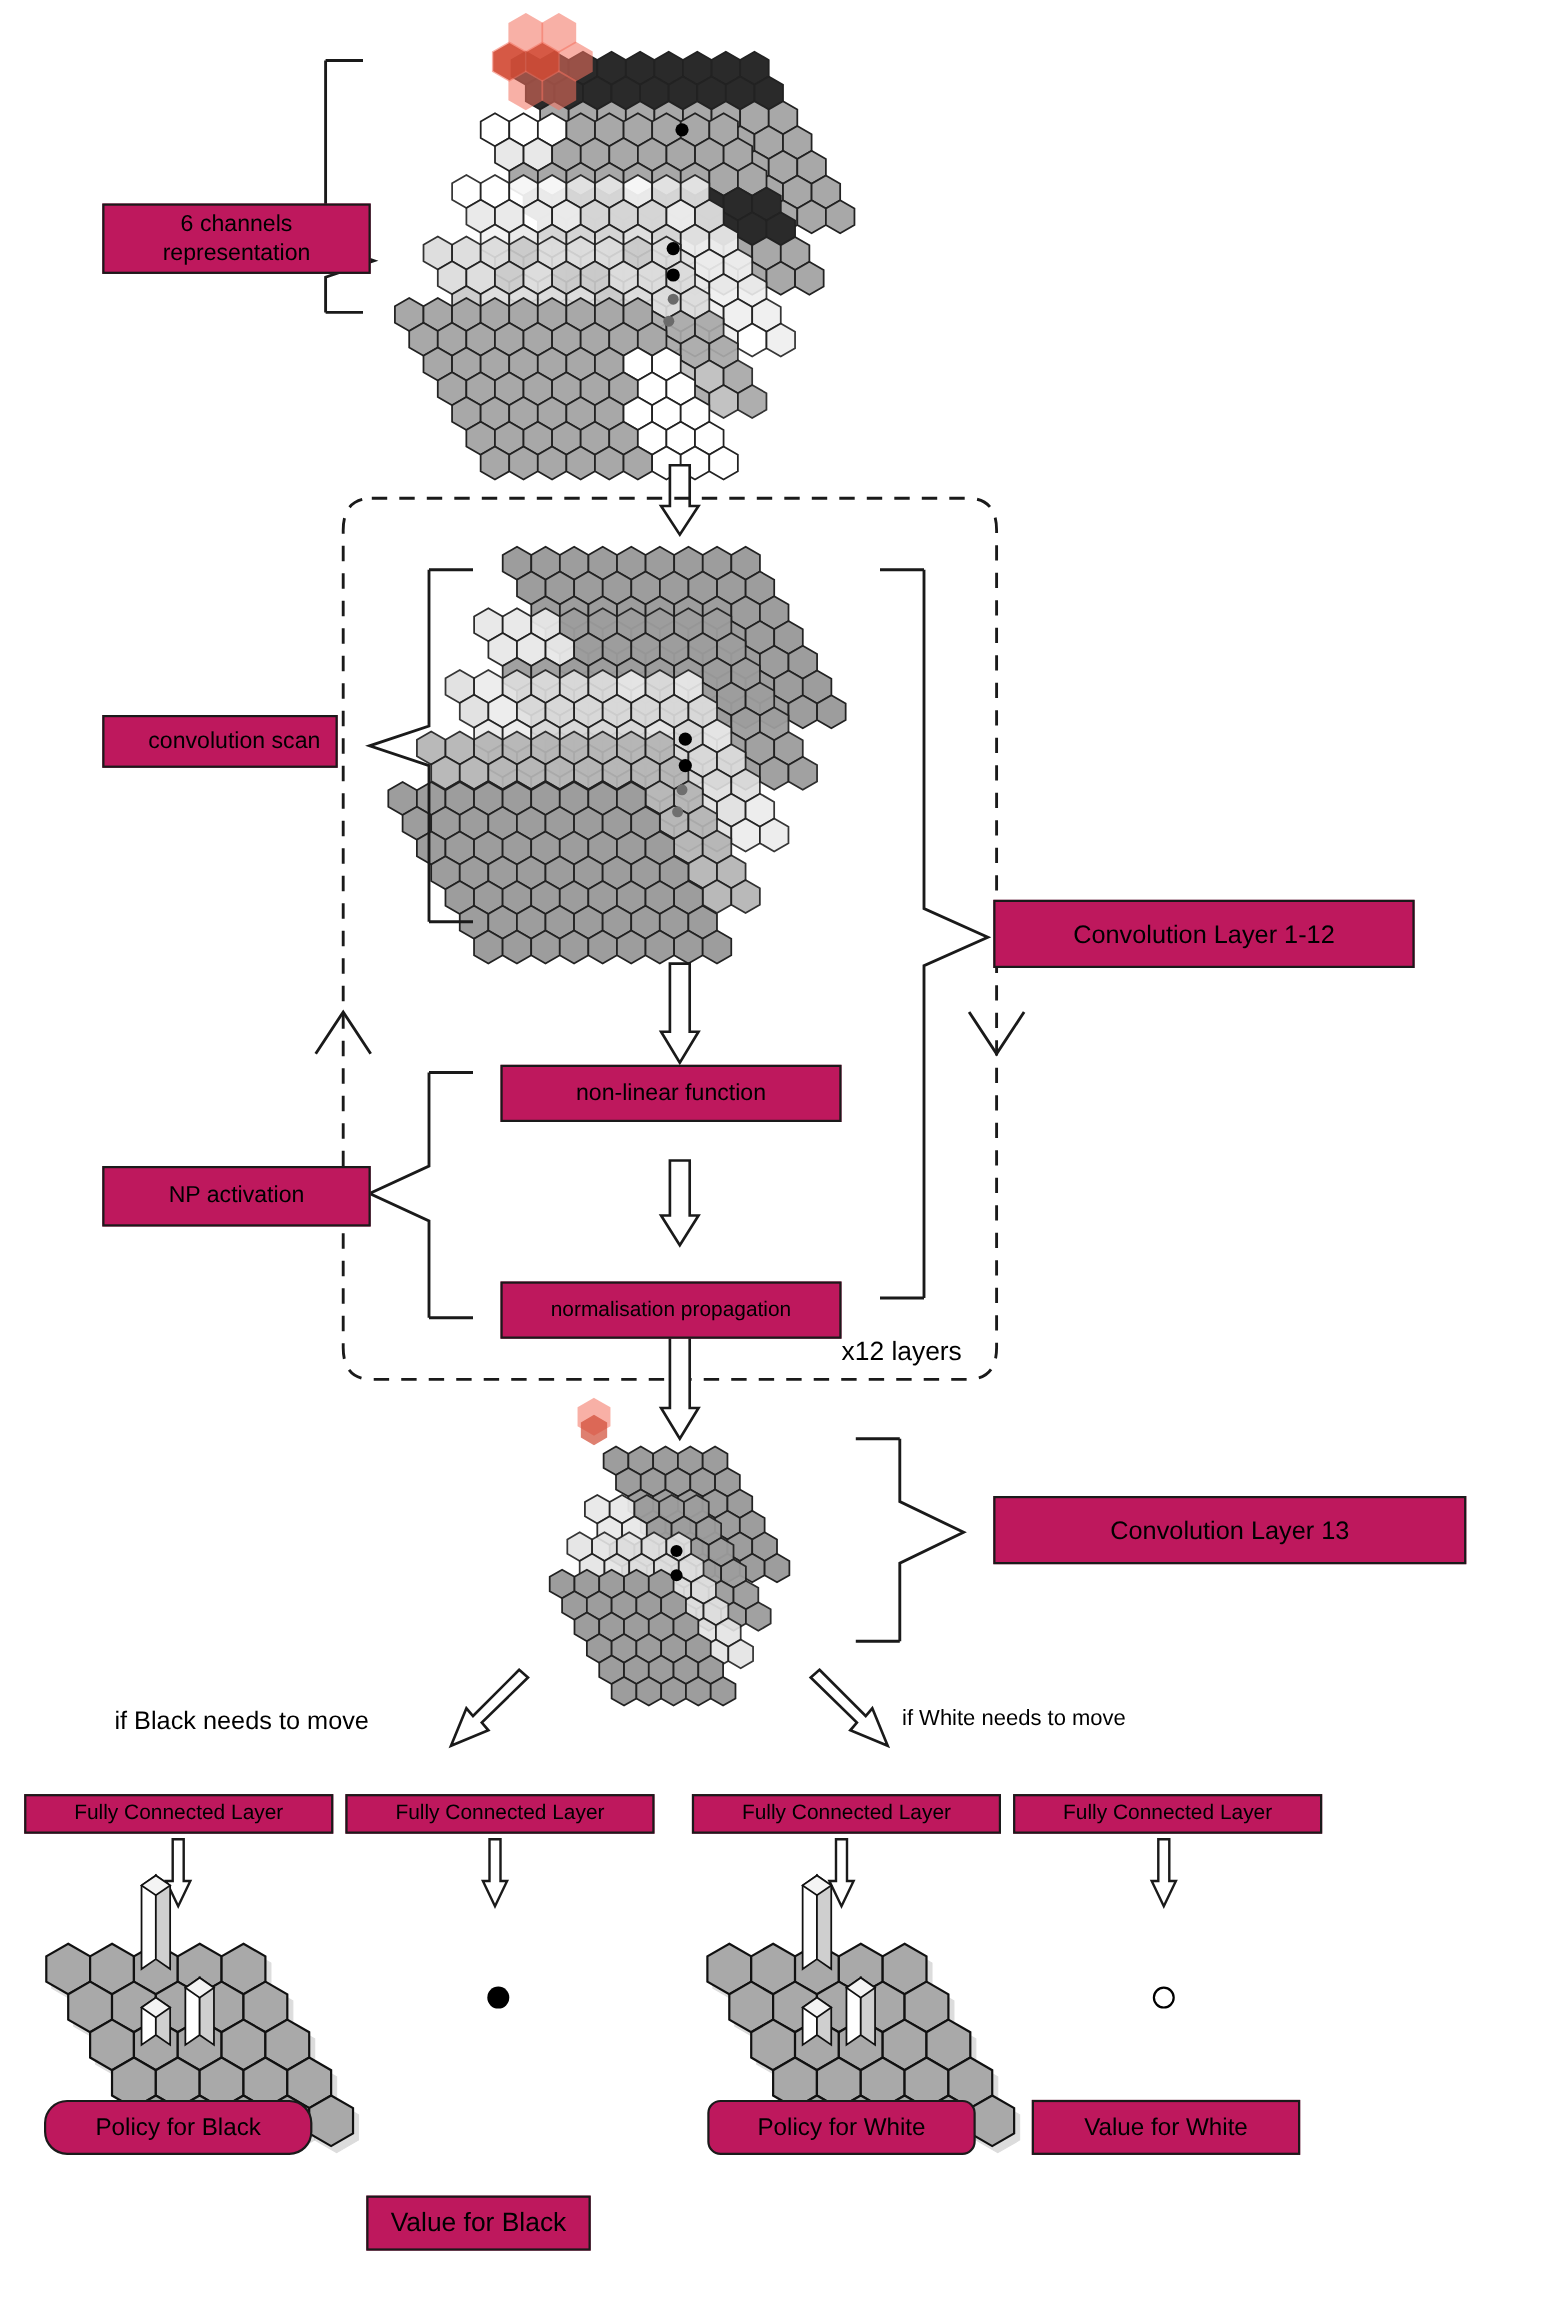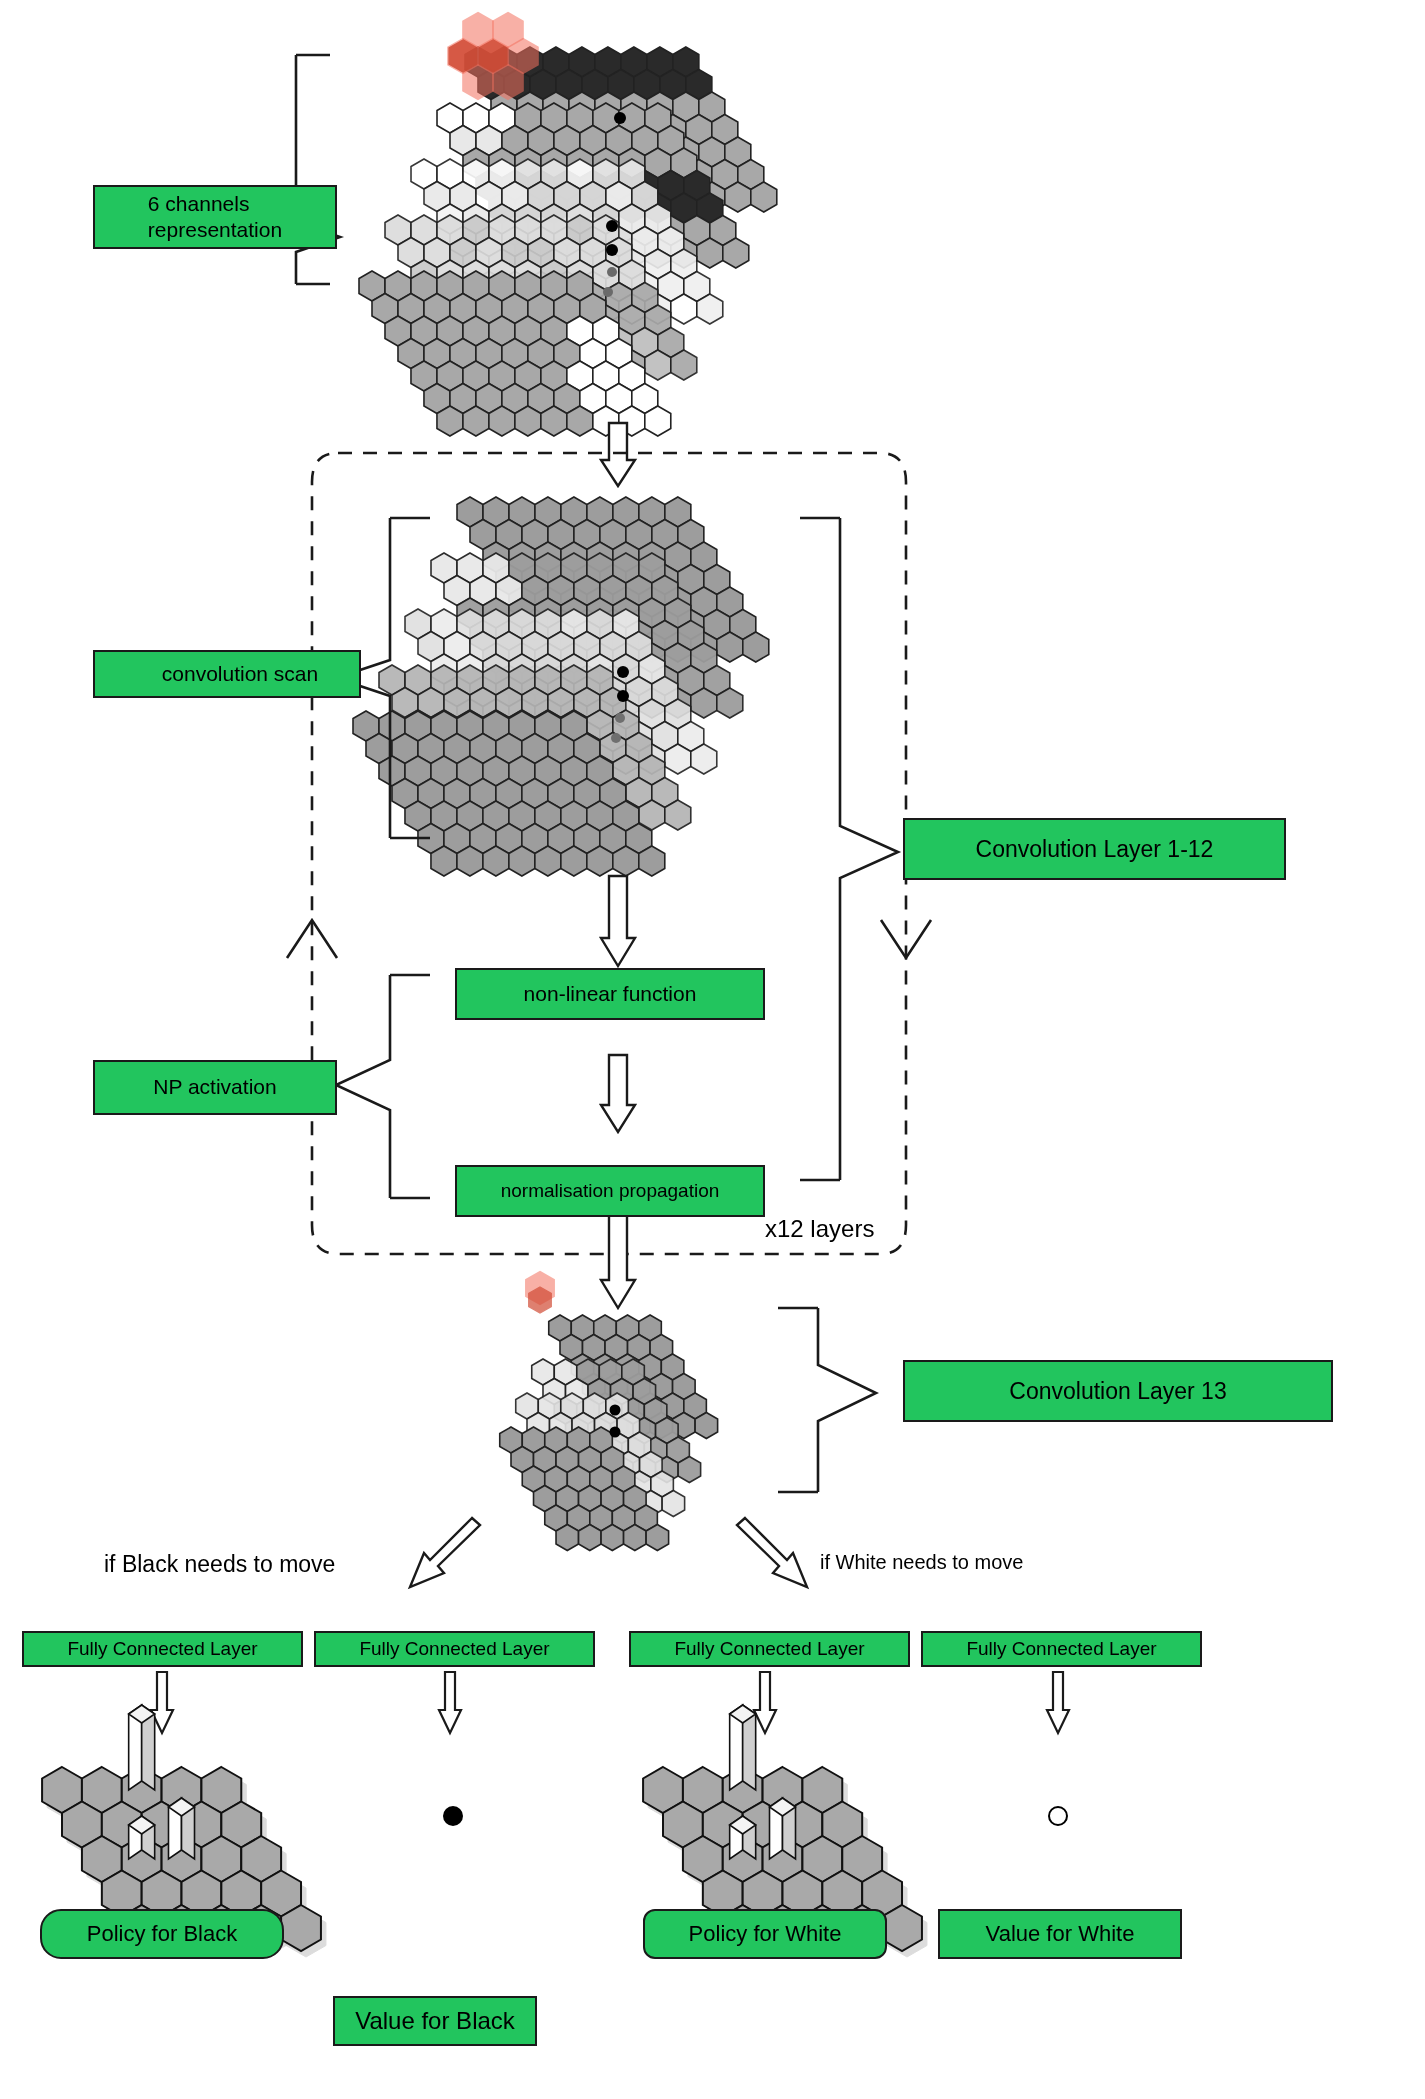--- a/index.html
+++ b/index.html
@@ -1,20 +1,20 @@
 <!DOCTYPE html>
 <html><head>
 <meta charset="utf-8">
 <style>
   html,body{margin:0;padding:0;background:#ffffff;}
   body{width:1425px;height:2099px;position:relative;overflow:hidden;
        font-family:"Liberation Sans", sans-serif;color:#000;}
   .stage{position:absolute;left:0;top:0;width:1425px;height:2099px;}
-  .box{position:absolute;border:2px solid #1a1a1a;background:#22c55e;
-       display:flex;align-items:center;justify-content:center;text-align:left;
+  .box{position:absolute;border:2px solid #1a1a1a;background:#be185d;
+       display:flex;align-items:center;justify-content:center;text-align:center;
        box-sizing:border-box;line-height:1.25;}
   .lbl{position:absolute;white-space:nowrap;}
   svg.overlay{position:absolute;left:0;top:0;width:1425px;height:2099px;
               pointer-events:none;}
   .dot{position:absolute;border-radius:50%;background:#000;}
   .ring{position:absolute;border-radius:50%;border:2px solid #000;background:#fff;}
 </style>
 </head>
 <body>
 
@@ -1028,21 +1028,21 @@
       </g>
   </svg>
 
   <div class="box" style="left:93px;top:185px;width:244px;height:64px;font-size:21px;">
     <span>
       <span>6 channels</span><br>
       <span>representation</span>
     </span>
   </div>
 
-  <div class="box" style="left:93px;top:650px;width:268px;height:48px;font-size:21px;padding-left:26px;">
+  <div class="box" style="left:93px;top:650px;width:214px;height:48px;font-size:21px;padding-left:26px;">
     <span>convolution scan</span>
   </div>
 
   <div class="box" style="left:93px;top:1060px;width:244px;height:55px;font-size:21px;">
     <span>NP activation</span>
   </div>
 
   <div class="box" style="left:455px;top:968px;width:310px;height:52px;font-size:21px;">
     <span>non-linear function</span>
   </div>

